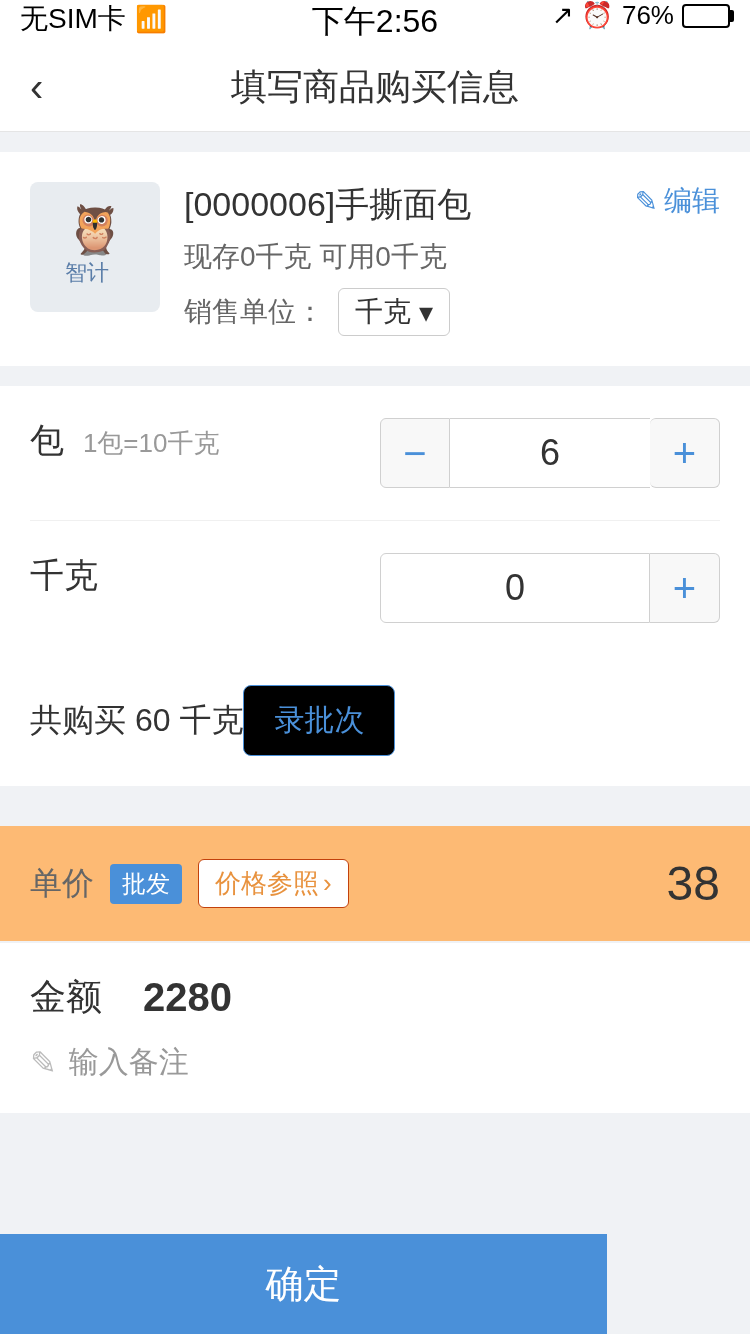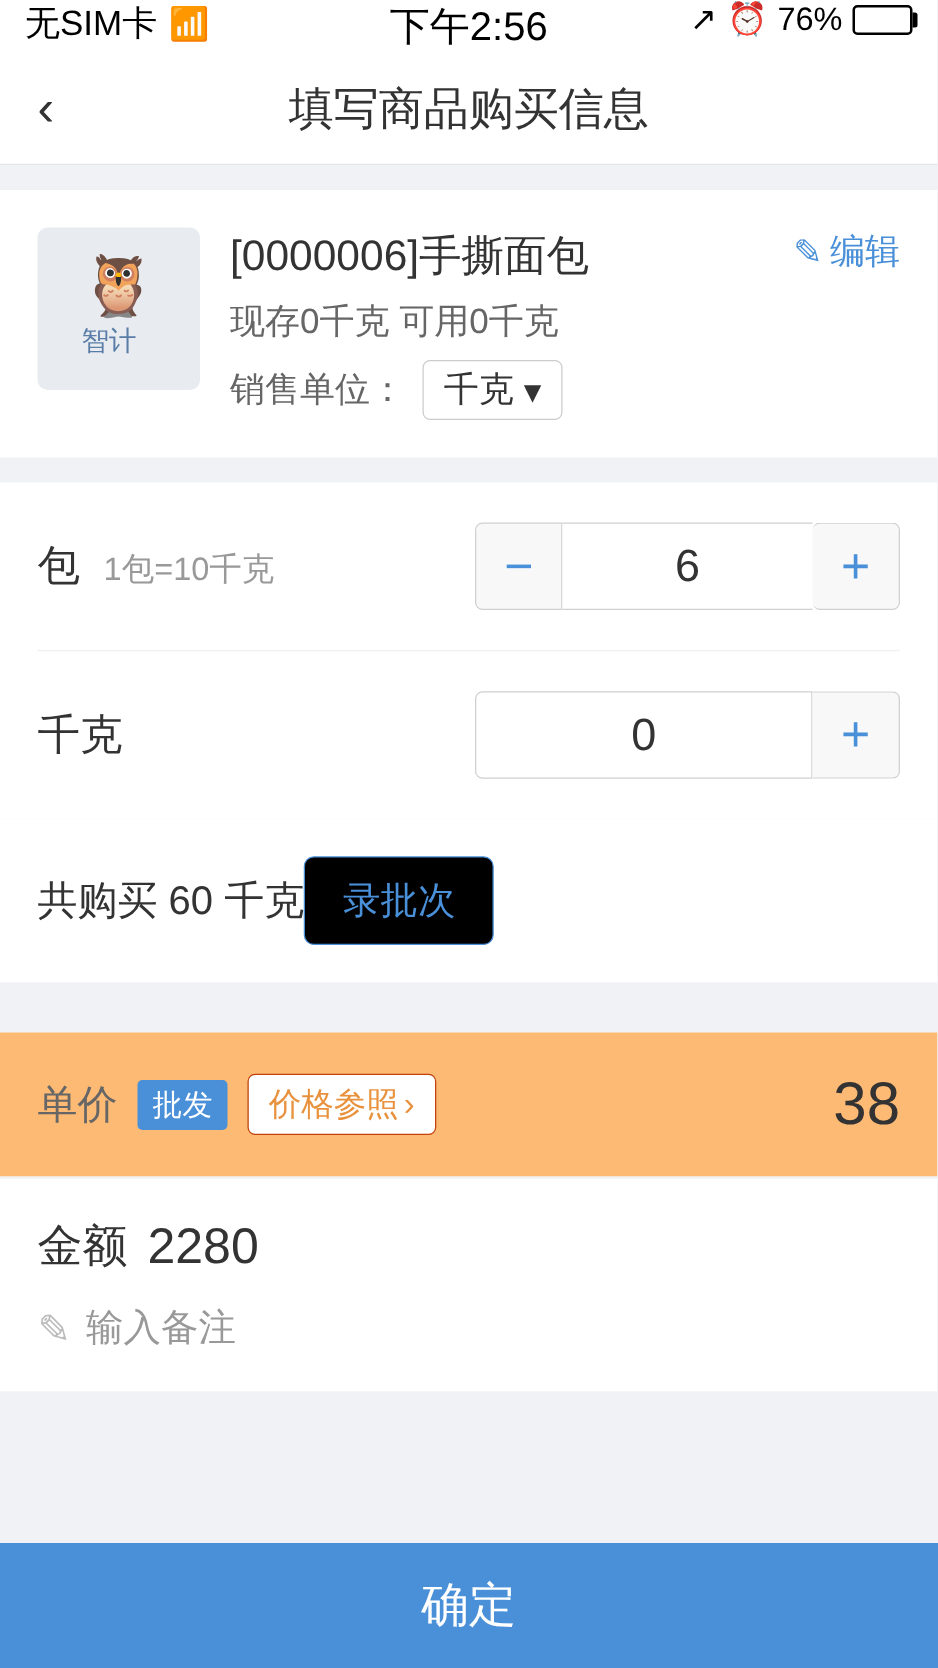--- a/index.html
+++ b/index.html
@@ -173,21 +173,20 @@
       background: #f0f2f5;
     }
 
     
     .input-section {
       background: #fff;
       padding: 0 30px;
     }
     .input-row {
       display: flex;
-      align-items: center;
       justify-content: space-between;
       padding: 32px 0;
       border-bottom: 1px solid #f0f0f0;
     }
     .input-row:last-child {
       border-bottom: none;
     }
     .input-label {
       font-size: 34px;
       color: #333;
@@ -345,41 +344,42 @@
       margin-bottom: 20px;
     }
     .amount-label {
       font-size: 36px;
       color: #333;
       font-weight: 500;
     }
     .amount-value {
       font-size: 40px;
       color: #333;
-      font-weight: 400;
+      font-weight: 700;
+      margin-left: 25px;
     }
     .note-row {
       display: flex;
       align-items: center;
       gap: 12px;
       color: #999;
       font-size: 30px;
       cursor: pointer;
     }
     .edit-note-icon {
       color: #bbb;
       font-size: 32px;
     }
 
     
     .footer {
       position: fixed;
       bottom: 0;
       left: 0;
-      width: 750px;
+      width: 607px;
       height: 100px;
       background: #4a90d9;
       display: flex;
       align-items: center;
       justify-content: center;
       cursor: pointer;
     }
     .footer-btn {
       font-size: 38px;
       color: #fff;

